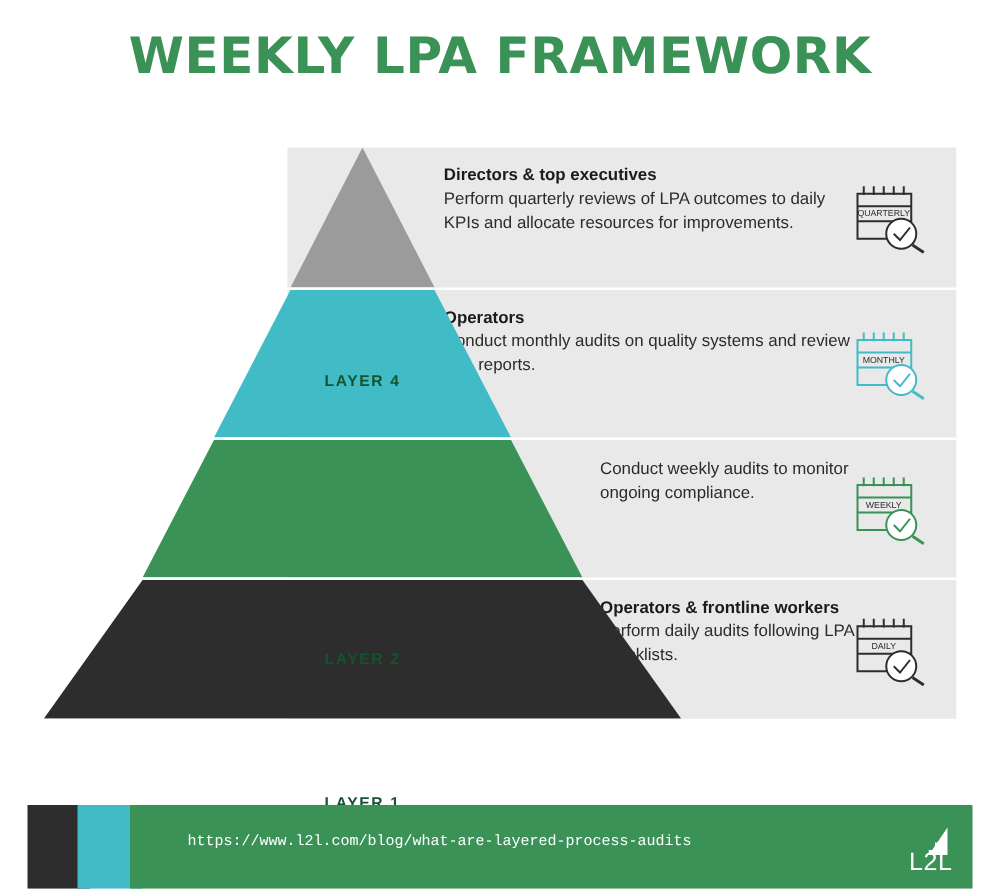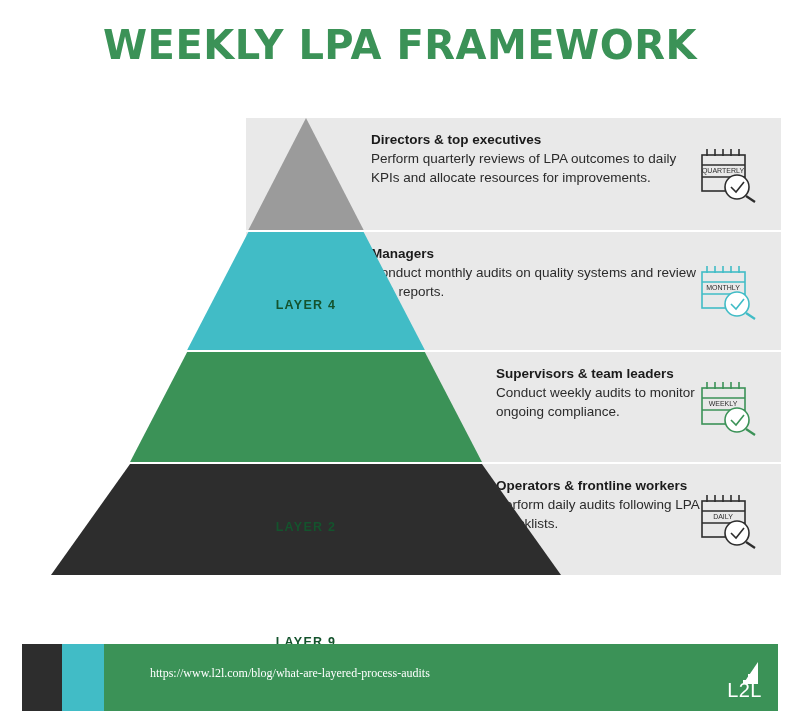--- a/index.html
+++ b/index.html
@@ -17,21 +17,21 @@
     font-size:40px;
     font-weight:bold;
     letter-spacing:0.5px;
     color:#3b9257;
     font-family:"DejaVu Sans", sans-serif;
   }
 
   
   #diagram{
     position:absolute;
-    left:16px;top:110px;
+    left:0;top:110px;
     width:656px;height:475px;
   }
 
   .band{
     position:absolute;
     left:230px;
     width:535px;
     background:#e9e9e9;
   }
   #band4{top:8px;height:112px;}
@@ -118,21 +118,21 @@
   }
   #footer-teal{
     position:absolute;left:62px;top:0;width:52px;height:67px;background:#41bcc6;
   }
   #footer-green{
     position:absolute;left:104px;top:0;width:674px;height:67px;background:#3b9257;
   }
   #footer-url{
     position:absolute;left:122px;top:22px;
     color:#ffffff;font-size:12px;
-    font-family:Liberation Serif, serif;
+    font-family:Liberation Mono, monospace;
     padding-left:28px;
   }
   #logo{
     position:absolute;right:38px;top:14px;
     width:60px;height:42px;
     color:#ffffff;
   }
   #logo-text{
     position:absolute;right:38px;bottom:9px;
     color:#ffffff;font-size:20px;font-weight:normal;letter-spacing:0.5px;
@@ -163,21 +163,21 @@
         <circle cx="40" cy="42" r="12" fill="#ffffff"></circle>
         <polyline points="34,42 39,47 47,37"></polyline>
         <line x1="49" y1="51" x2="58" y2="57" stroke-width="2.2"></line>
       </g>
       <text x="26" y="28" font-size="7" text-anchor="middle" fill="#2d2d2d" font-family="Liberation Sans, sans-serif">QUARTERLY</text>
     </svg>
   </div>
 
   <div class="band" id="band3">
     <div class="band-text">
-      <div class="band-title">Managers</div>
+      <div class="band-title">Operators</div>
       <div class="band-desc">Conduct monthly audits on quality systems and review LPA reports.</div>
     </div>
     <svg class="cal-icon" viewBox="0 0 62 58">
       <g fill="none" stroke="#41bcc6" stroke-width="1.6">
         <line x1="10" y1="4" x2="10" y2="11"></line>
         <line x1="18" y1="4" x2="18" y2="11"></line>
         <line x1="26" y1="4" x2="26" y2="11"></line>
         <line x1="34" y1="4" x2="34" y2="11"></line>
         <line x1="42" y1="4" x2="42" y2="11"></line>
         <rect x="5" y="10" width="43" height="36"></rect>
@@ -186,21 +186,20 @@
         <circle cx="40" cy="42" r="12" fill="#ffffff"></circle>
         <polyline points="34,42 39,47 47,37"></polyline>
         <line x1="49" y1="51" x2="58" y2="57" stroke-width="2.2"></line>
       </g>
       <text x="26" y="28" font-size="7" text-anchor="middle" fill="#2d2d2d" font-family="Liberation Sans, sans-serif">MONTHLY</text>
     </svg>
   </div>
 
   <div class="band" id="band2">
     <div class="band-text">
-      <div class="band-title">Supervisors &amp; team leaders</div>
       <div class="band-desc">Conduct weekly audits to monitor ongoing compliance.</div>
     </div>
     <svg class="cal-icon" viewBox="0 0 62 58">
       <g fill="none" stroke="#3b9257" stroke-width="1.6">
         <line x1="10" y1="4" x2="10" y2="11"></line>
         <line x1="18" y1="4" x2="18" y2="11"></line>
         <line x1="26" y1="4" x2="26" y2="11"></line>
         <line x1="34" y1="4" x2="34" y2="11"></line>
         <line x1="42" y1="4" x2="42" y2="11"></line>
         <rect x="5" y="10" width="43" height="36"></rect>
@@ -237,21 +236,21 @@
     </svg>
   </div>
 
   <div class="tri" id="tier4"></div>
   <div class="tri" id="tier3"></div>
   <div class="tri" id="tier2"></div>
   <div class="tri" id="tier1"></div>
 
   <div class="tier-label" id="lbl4">LAYER 4</div>
   <div class="tier-label" id="lbl2">LAYER 2</div>
-  <div class="tier-label" id="lbl1">LAYER 9</div>
+  <div class="tier-label" id="lbl1">LAYER 1</div>
 </div>
 
 <div id="footer">
   <div id="footer-dark"></div>
   <div id="footer-teal"></div>
   <div id="footer-green"></div>
   <div id="footer-url">https://www.l2l.com/blog/what-are-layered-process-audits</div>
   <svg id="logo" viewBox="0 0 60 42">
     <path d="M40 4 L56 4 L56 26 L40 26 Z" fill="none"></path>
     <path d="M41 26 L56 26 L56 4 Z" fill="#ffffff"></path>

